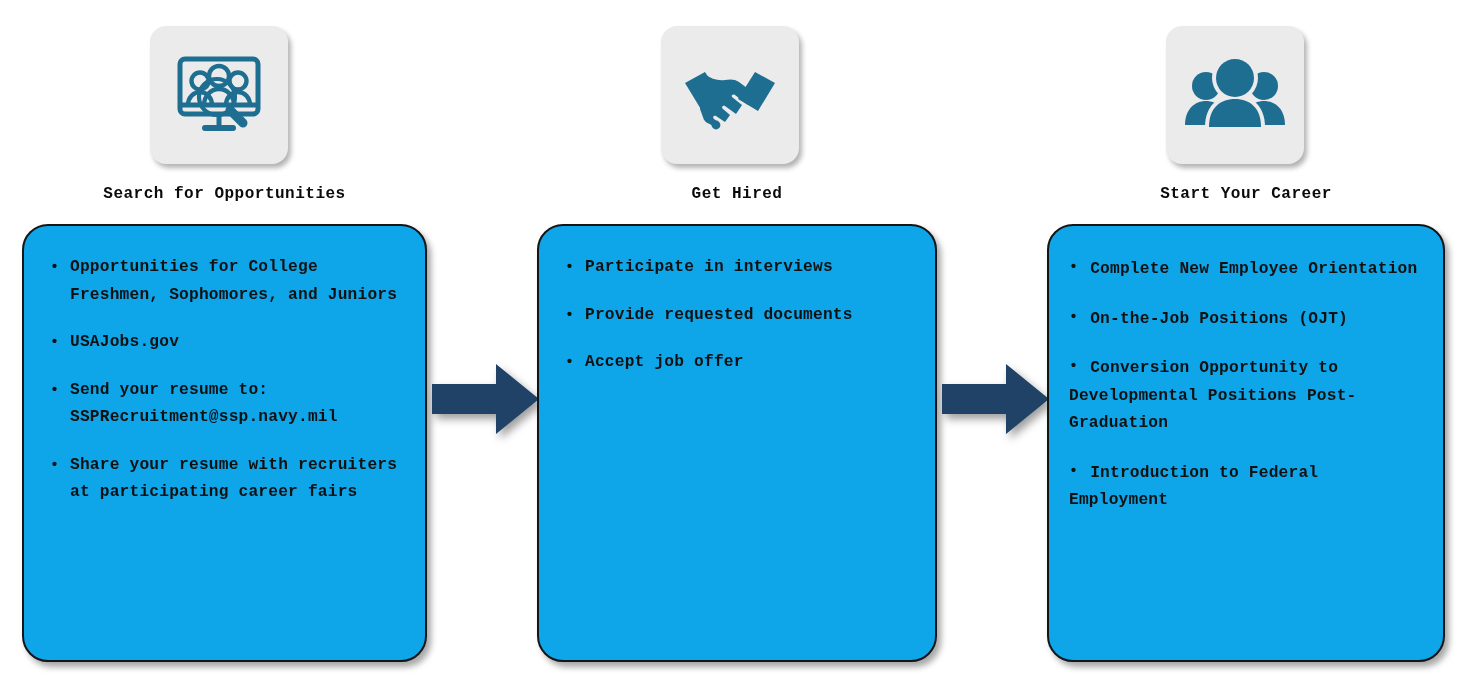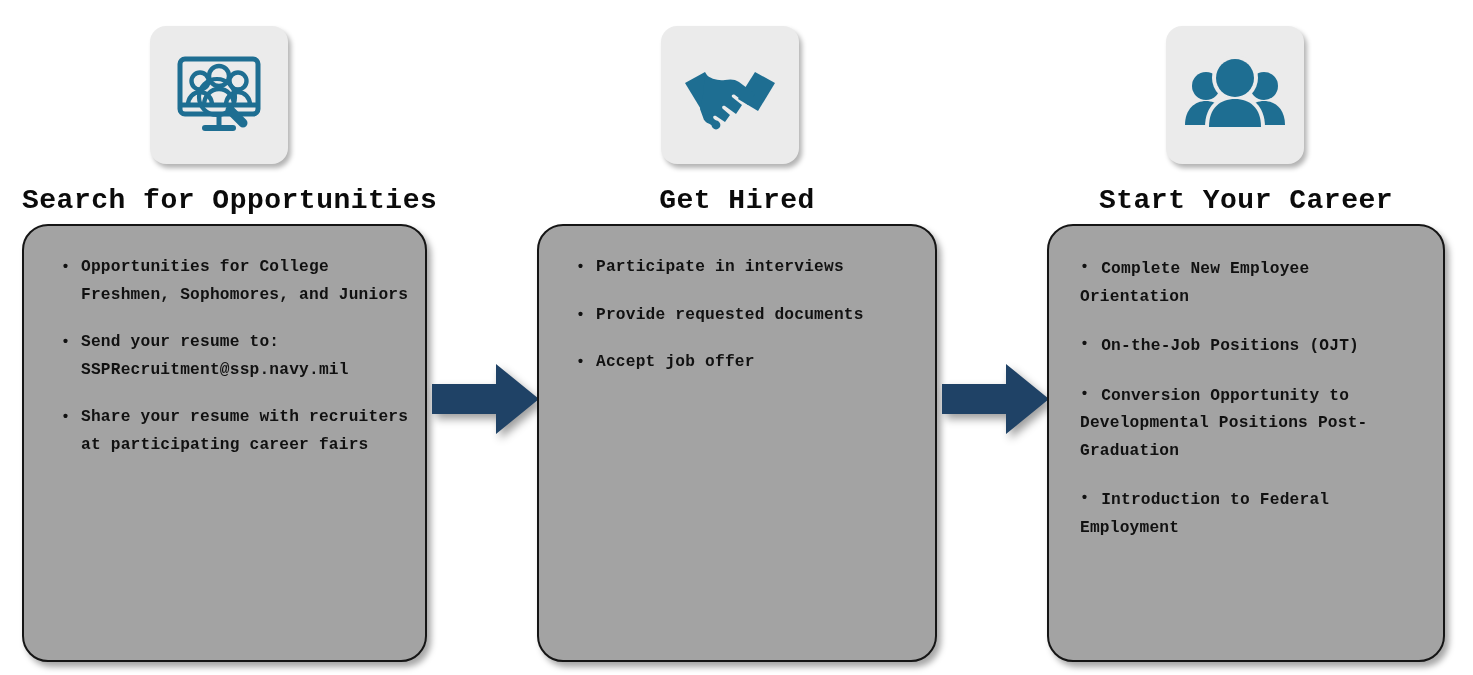--- a/index.html
+++ b/index.html
@@ -29,38 +29,38 @@
   }
   #col-0 .icon-tile{left:128px;}
   #col-1 .icon-tile{left:124px;}
   #col-2 .icon-tile{left:119px;}
   .icon-tile svg{display:block;}
 
   
   .step-title{
     position:absolute;top:185px;left:0;width:100%;
     text-align:center;
-    font-size:28px;
+    font-size:16px;
     font-weight:bold;
     letter-spacing:.5px;
     color:#0b0b0b;
     white-space:nowrap;
   }
 
   
   .card{
     position:absolute;top:224px;
     left:0;width:100%;
     height:438px;
-    background:#a3a3a3;
+    background:#0ea5e9;
     border:2.6px solid #151515;
     border-radius:26px;
     box-sizing:border-box;
     box-shadow:4px 5px 6px rgba(0,0,0,.35);
-    padding:28px 16px 10px 27px;
+    padding:28px 16px 10px 16px;
   }
   .bullets{list-style:none;margin:0;padding:0;}
   .bullets li{
     position:relative;
     font-size:16.2px;
     font-weight:bold;
     line-height:27.5px;
     color:#111111;
     margin-bottom:20px;
     letter-spacing:.2px;
@@ -115,20 +115,21 @@
             <circle cx="50" cy="54" r="18"></circle>
             <path d="M63 67 l13 13" stroke-width="9" stroke-linecap="round"></path>
           </g>
         </svg>
       </span>
     </div>
     <div class="step-title">Search for Opportunities</div>
     <div class="card">
       <ul class="bullets align-left">
         <li>Opportunities for College Freshmen, Sophomores, and Juniors</li>
+        <li>USAJobs.gov</li>
         <li>Send your resume to: SSPRecruitment@ssp.navy.mil</li>
         <li>Share your resume with recruiters at participating career fairs</li>
       </ul>
     </div>
   </div>
 
   <div class="arrow" id="arrow-0">
     <span>
       <svg viewBox="0 0 108 74" preserveAspectRatio="none">
         <polygon points="0,22 64,22 64,2 107,37 64,72 64,52 0,52" fill="#1f4266"></polygon>

